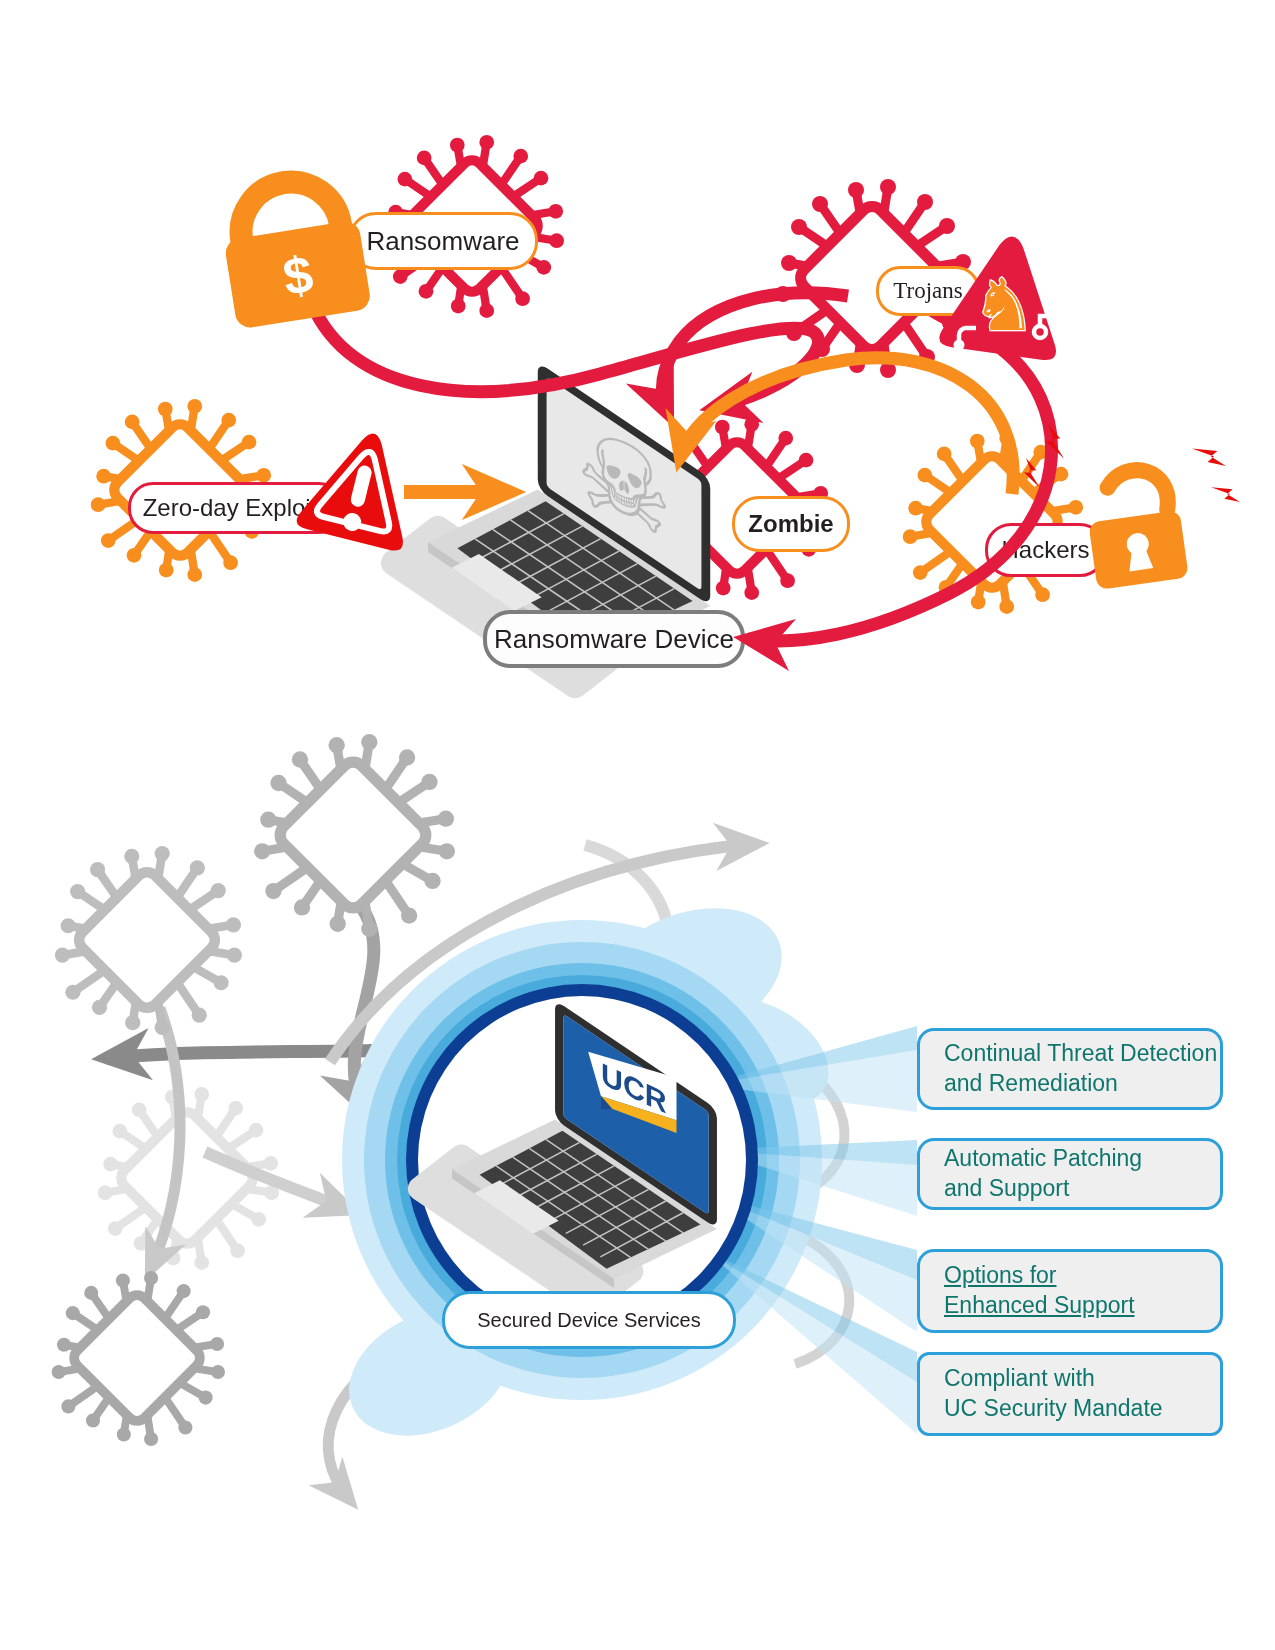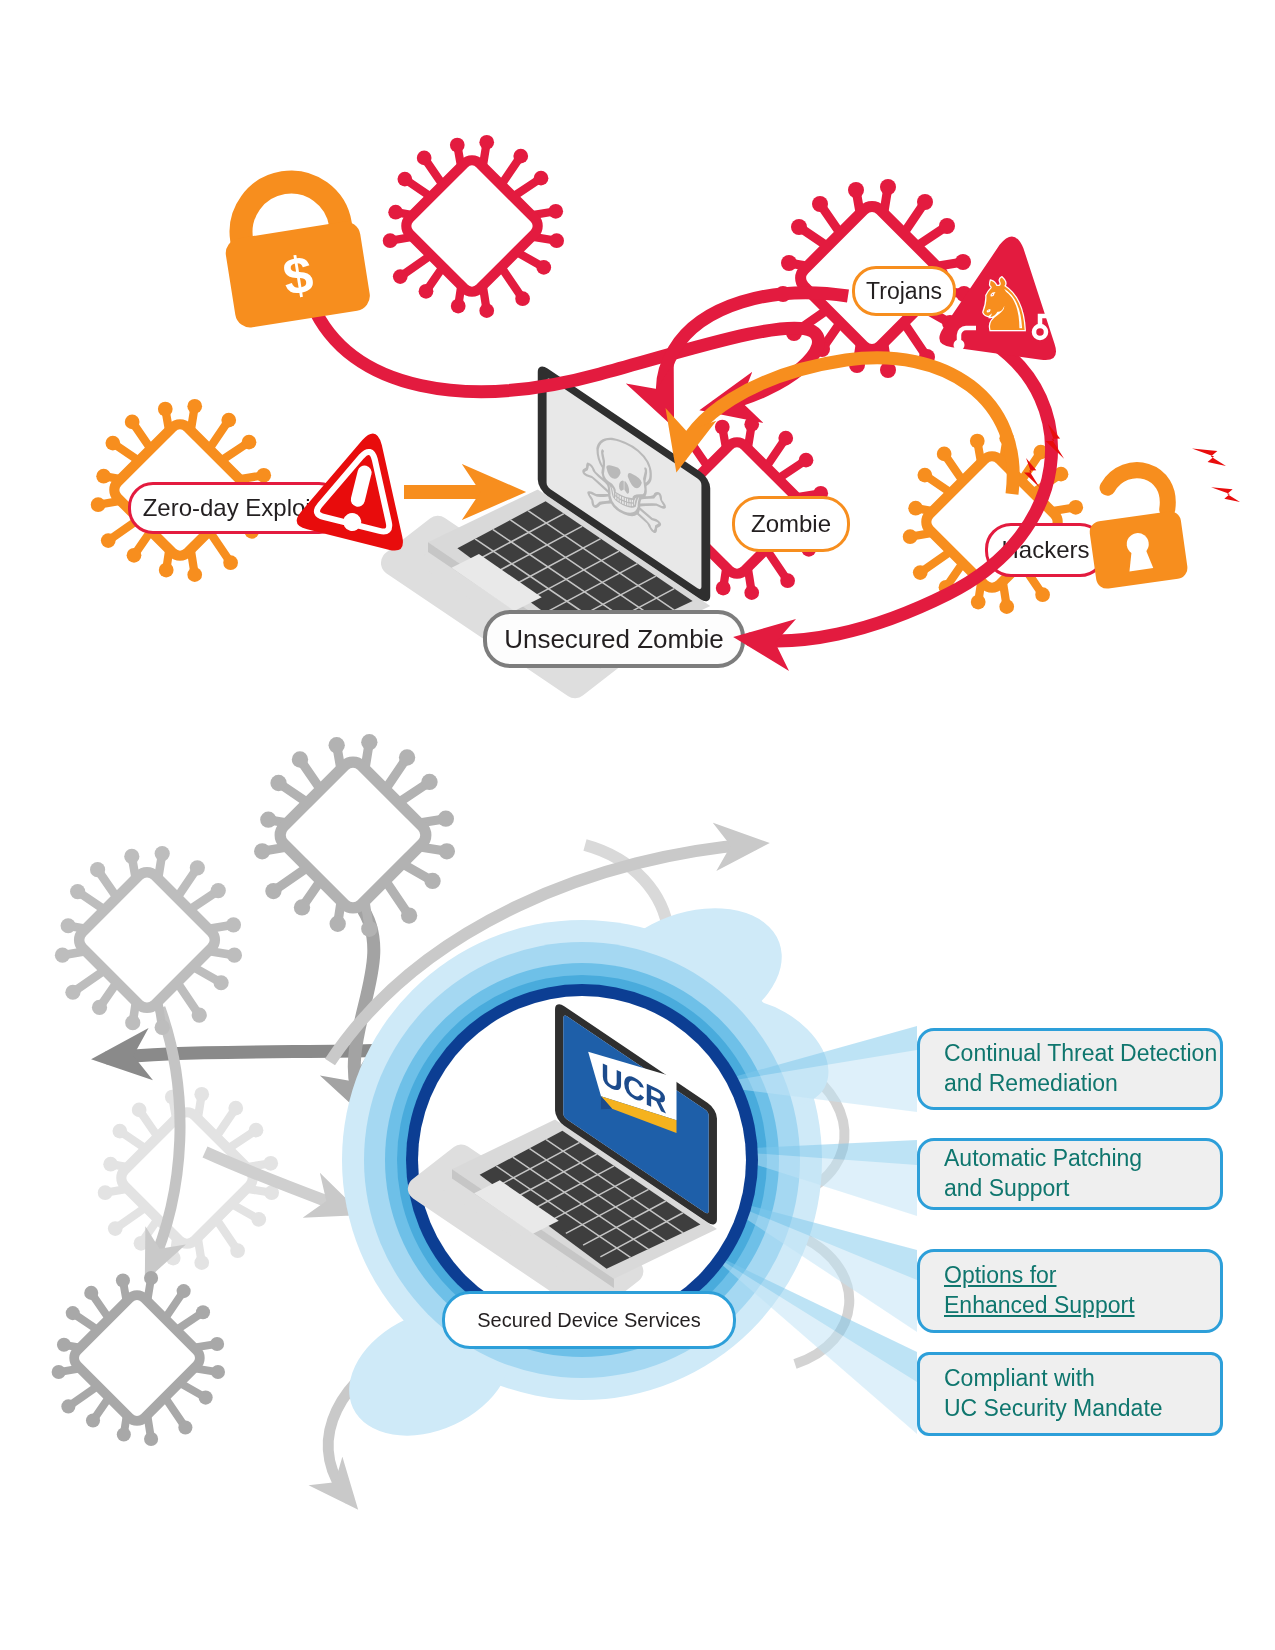--- a/index.html
+++ b/index.html
@@ -175,34 +175,37 @@
     <g transform="translate(36,22) skewY(-12)">
       <polygon points="0,10 96,-6 96,40 14,52" fill="#ffffff"></polygon>
       <polygon points="14,52 96,40 96,54 26,60" fill="#F5B21E"></polygon>
       <polygon points="14,52 26,60 14,66" fill="#1C4B8C"></polygon>
       <text x="14" y="38" font-size="33" font-weight="bold" fill="#1C4B8C" font-family="Liberation Sans, sans-serif">UCR</text>
     </g>
   </g>
 </g>
 </svg>
 
-<div class="pill pill-orange" style="left:852px;top:266px;width:98px;height:44px;border-radius:24px;font-size:23px;">
+<div class="pill pill-orange" style="left:348px;top:212px;width:184px;height:52px;border-radius:28px;font-size:26px;">
+  <span>Ransomware</span>
+</div>
+<div class="pill pill-orange" style="left:876px;top:266px;width:98px;height:44px;border-radius:24px;font-size:23px;font-family:Liberation Serif, serif;">
   <span>Trojans</span>
 </div>
 <div class="pill pill-red" style="left:128px;top:482px;width:210px;height:46px;border-radius:25px;font-size:24px;">
   <span>Zero-day Exploits</span>
 </div>
-<div class="pill pill-orange" style="left:732px;top:496px;width:112px;height:50px;border-radius:27px;font-size:24px;">
+<div class="pill pill-orange" style="left:732px;top:496px;width:112px;height:50px;border-radius:27px;font-size:24px;font-weight:bold;">
   <span>Zombie</span>
 </div>
 <div class="pill pill-red" style="left:985px;top:523px;width:115px;height:48px;border-radius:26px;font-size:24px;">
   <span>Hackers</span>
 </div>
 <div class="pill pill-grey" style="left:483px;top:610px;width:254px;height:50px;border-radius:27px;font-size:26px;">
-  <span>Unsecured Zombie</span>
+  <span>Ransomware Device</span>
 </div>
 <div class="pill pill-blue" style="left:442px;top:1291px;width:288px;height:52px;border-radius:28px;font-size:20px;">
   <span>Secured Device Services</span>
 </div>
 
 <div class="callout" style="top:1028px;height:82px;">
   <span>Continual Threat Detection</span>
   <span>and Remediation</span>
 </div>
 <div class="callout" style="top:1138px;height:72px;">

